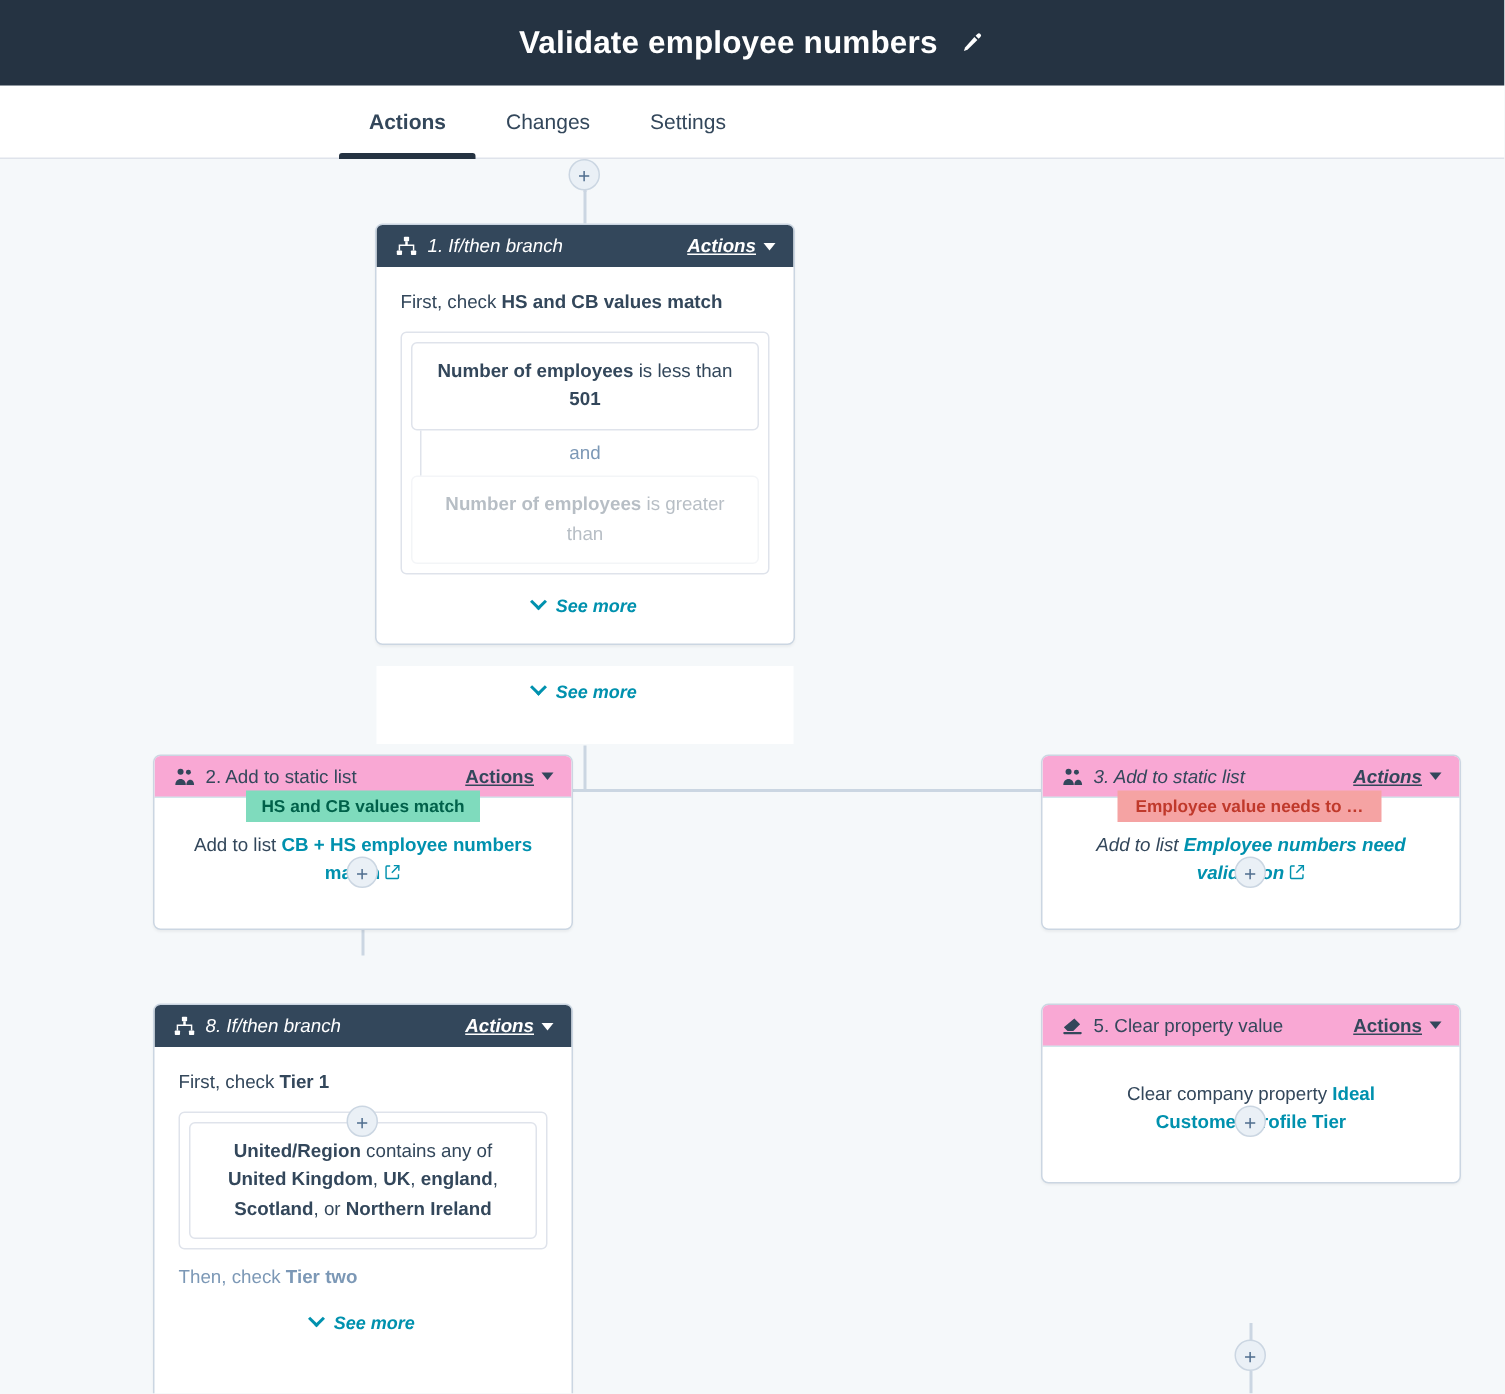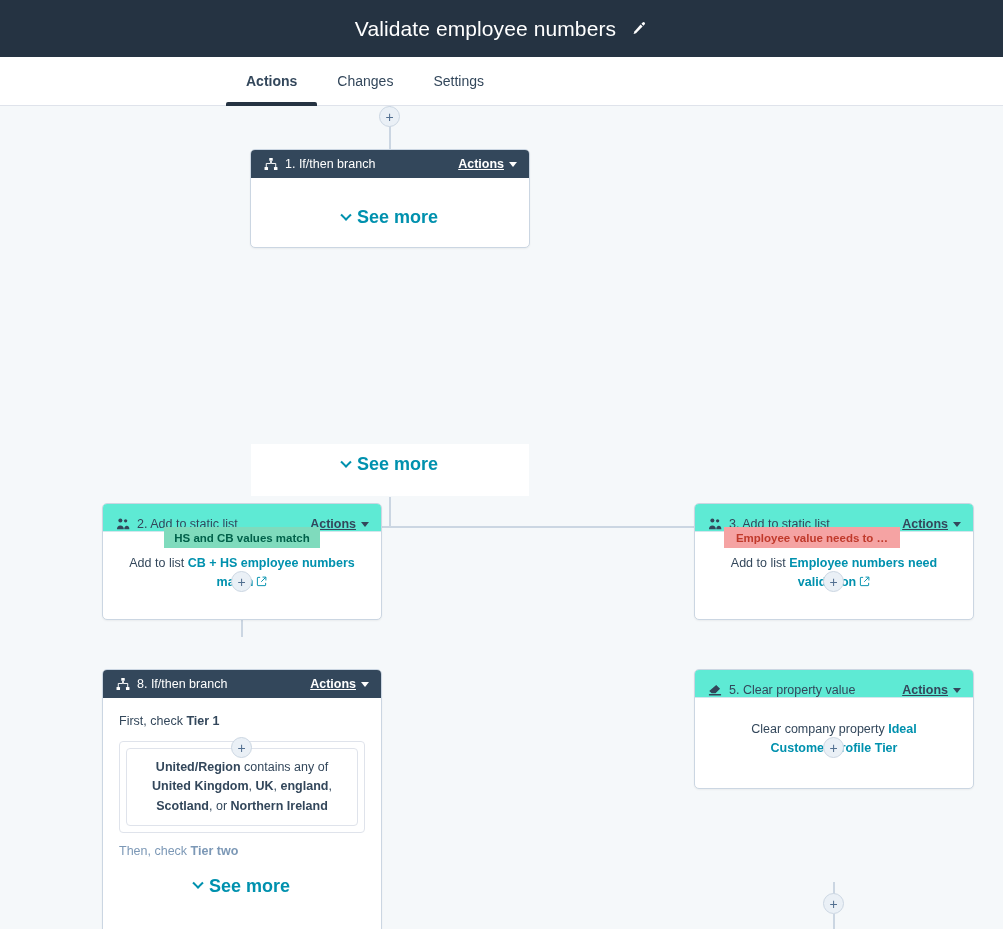--- a/index.html
+++ b/index.html
@@ -19,21 +19,21 @@
     background: #253342;
     display: flex;
     align-items: center;
     justify-content: center;
     gap: 14px;
     position: relative;
   }
   .titlebar-title {
     color: #ffffff;
     font-size: 21px;
-    font-weight: 400;
+    font-weight: 700;
     letter-spacing: .1px;
   }
   .edit-icon {
     width: 18px; height: 18px;
     display: inline-flex; align-items: center; justify-content: center;
     cursor: pointer;
   }
   .edit-icon svg { display:block; }
 
   
@@ -103,22 +103,22 @@
     z-index: 3;
     overflow: hidden;
   }
   .card-head {
     display: flex;
     align-items: center;
     height: 28px;
     padding: 0 12px;
     font-size: 12.5px;
   }
-  .card-head.dark { background: #33475b; color: #ffffff; }
-  .card-head.light { background: #5eead4; color: #33475b; border-bottom: 1px solid #d3e6ec; align-items: flex-end; }
+  .card-head.dark { background: #33475b; color: #ffffff; font-style: italic; }
+  .card-head.light { background: #f9a8d4; color: #33475b; border-bottom: 1px solid #d3e6ec; }
   .head-icon { width: 15px; height: 15px; margin-right: 7px; flex: 0 0 auto; display:flex; align-items:center; justify-content:center;}
   .head-icon svg { display:block; }
   .head-title { flex: 1 1 auto; white-space: nowrap; overflow: hidden; text-overflow: ellipsis; }
   .head-actions {
     display: flex; align-items: center; gap: 5px;
     font-size: 12.5px; font-weight: 700; cursor: pointer;
   }
   .head-actions .lbl { text-decoration: underline; }
   .caret { width: 0; height: 0; border-left: 4px solid transparent; border-right: 4px solid transparent; }
   .card-head.dark .caret { border-top: 5px solid #ffffff; }
@@ -149,21 +149,21 @@
     content:""; position:absolute; left: 6px; top: 0; bottom: 0; width: 1px; background:#dfe3eb;
   }
   .faded { opacity: .35; }
 
   .then-check { color: #7c98b6; margin-top: 9px; font-size: 12.5px; }
   .then-check b { font-weight: 700; color: #7c98b6; }
 
   .see-more {
     display: flex; align-items: center; justify-content: center; gap: 7px;
     margin-top: 12px;
-    color: #0091ae; font-size: 18px; font-weight: 700; cursor: pointer;
+    color: #0091ae; font-size: 12px; font-weight: 700; cursor: pointer; font-style: italic;
   }
   .chev { display: inline-block; width: 8px; height: 8px; border-right: 2px solid #0091ae; border-bottom: 2px solid #0091ae; transform: rotate(45deg) translate(-2px,-2px); }
 
   .body-center { text-align: center; color: #33475b; }
   .link { color: #0091ae; font-weight: 700; text-decoration: none; cursor: pointer; }
   .ext { display: inline-block; margin-left: 3px; vertical-align: -1px; }
 
   
   .pill {
     position: absolute;
@@ -219,20 +219,32 @@
           <path d="M7.6 4.4v3H2.6v4M8.4 4.4v3h5v4" stroke="#ffffff" stroke-width="1.1" fill="none"></path>
         </svg>
       </span>
       <span class="head-title">1. If/then branch</span>
       <span class="head-actions">
         <span class="lbl">Actions</span>
         <span class="caret"></span>
       </span>
     </div>
     <div class="card-body">
+      <div class="first-check">
+        <span>First, check </span><b>HS and CB values match</b>
+      </div>
+      <div class="cond-wrap">
+        <div class="cond">
+          <b>Number of employees</b><span> is less than </span><b>501</b>
+        </div>
+        <div class="and-row">and</div>
+        <div class="cond faded">
+          <b>Number of employees</b><span> is greater than</span>
+        </div>
+      </div>
       <div class="see-more">
         <span class="chev"></span>
         <span>See more</span>
       </div>
     </div>
   </div>
 
   <div style="position:absolute; left:251px; top:338px; width:278px; height:52px; background:#fff; z-index:3;"></div>
   <div class="see-more" style="position:absolute; left:251px; top:348px; width:278px; z-index:4; margin:0;">
     <span class="chev"></span>
@@ -242,21 +254,21 @@
   <div class="vline" style="left:389px; top:391px; height:30px;"></div>
   <div class="hline" style="left:241px; top:420px; width:594px;"></div>
 
   <div class="vline" style="left:241px; top:420px; height:46px;"></div>
   <div class="pill green" style="left:164px; top:421px; width:156px;">HS and CB values match</div>
   <div class="vline" style="left:241px; top:442px; height:24px;"></div>
   <div class="plus" style="left:231px; top:465px;">+</div>
   <div class="vline" style="left:241px; top:486px; height:22px;"></div>
 
   <div class="vline" style="left:833px; top:420px; height:46px;"></div>
-  <div class="pill red" style="left:724px; top:421px; width:176px;">Employee value needs to …</div>
+  <div class="pill red" style="left:745px; top:421px; width:176px;">Employee value needs to …</div>
   <div class="vline" style="left:833px; top:442px; height:24px;"></div>
   <div class="plus" style="left:823px; top:465px;">+</div>
   <div class="vline" style="left:833px; top:486px; height:22px;"></div>
 
   <div class="card" style="left:102px; top:397px; width:280px;">
     <div class="card-head light">
       <span class="head-icon">
         <svg width="14" height="14" viewBox="0 0 16 16" aria-hidden="true">
           <circle cx="5" cy="4" r="2.3" fill="#33475b"></circle>
           <circle cx="11" cy="4.4" r="1.9" fill="#33475b"></circle>
@@ -274,21 +286,21 @@
       <span>Add to list </span><span class="link">CB + HS employee numbers match</span><span class="ext">
         <svg width="11" height="11" viewBox="0 0 16 16" aria-hidden="true">
           <path d="M6 2H2.8A.8.8 0 0 0 2 2.8v10.4c0 .44.36.8.8.8h10.4a.8.8 0 0 0 .8-.8V10" stroke="#0091ae" stroke-width="1.4" fill="none"></path>
           <path d="M9.5 1.6H14.4V6.5" stroke="#0091ae" stroke-width="1.4" fill="none"></path>
           <path d="M14 2L7.6 8.4" stroke="#0091ae" stroke-width="1.4" fill="none"></path>
         </svg>
       </span>
     </div>
   </div>
 
-  <div class="card" style="left:694px; top:397px; width:280px;">
+  <div class="card" style="left:694px; top:397px; width:280px;font-style:italic;">
     <div class="card-head light">
       <span class="head-icon">
         <svg width="14" height="14" viewBox="0 0 16 16" aria-hidden="true">
           <circle cx="5" cy="4" r="2.3" fill="#33475b"></circle>
           <circle cx="11" cy="4.4" r="1.9" fill="#33475b"></circle>
           <path d="M1 14c0-2.6 1.8-4.4 4-4.4S9 11.4 9 14H1z" fill="#33475b"></path>
           <path d="M9.4 14c0-2.3 1.3-4 3-4s2.9 1.7 2.9 4H9.4z" fill="#33475b"></path>
         </svg>
       </span>
       <span class="head-title">3. Add to static list</span>

